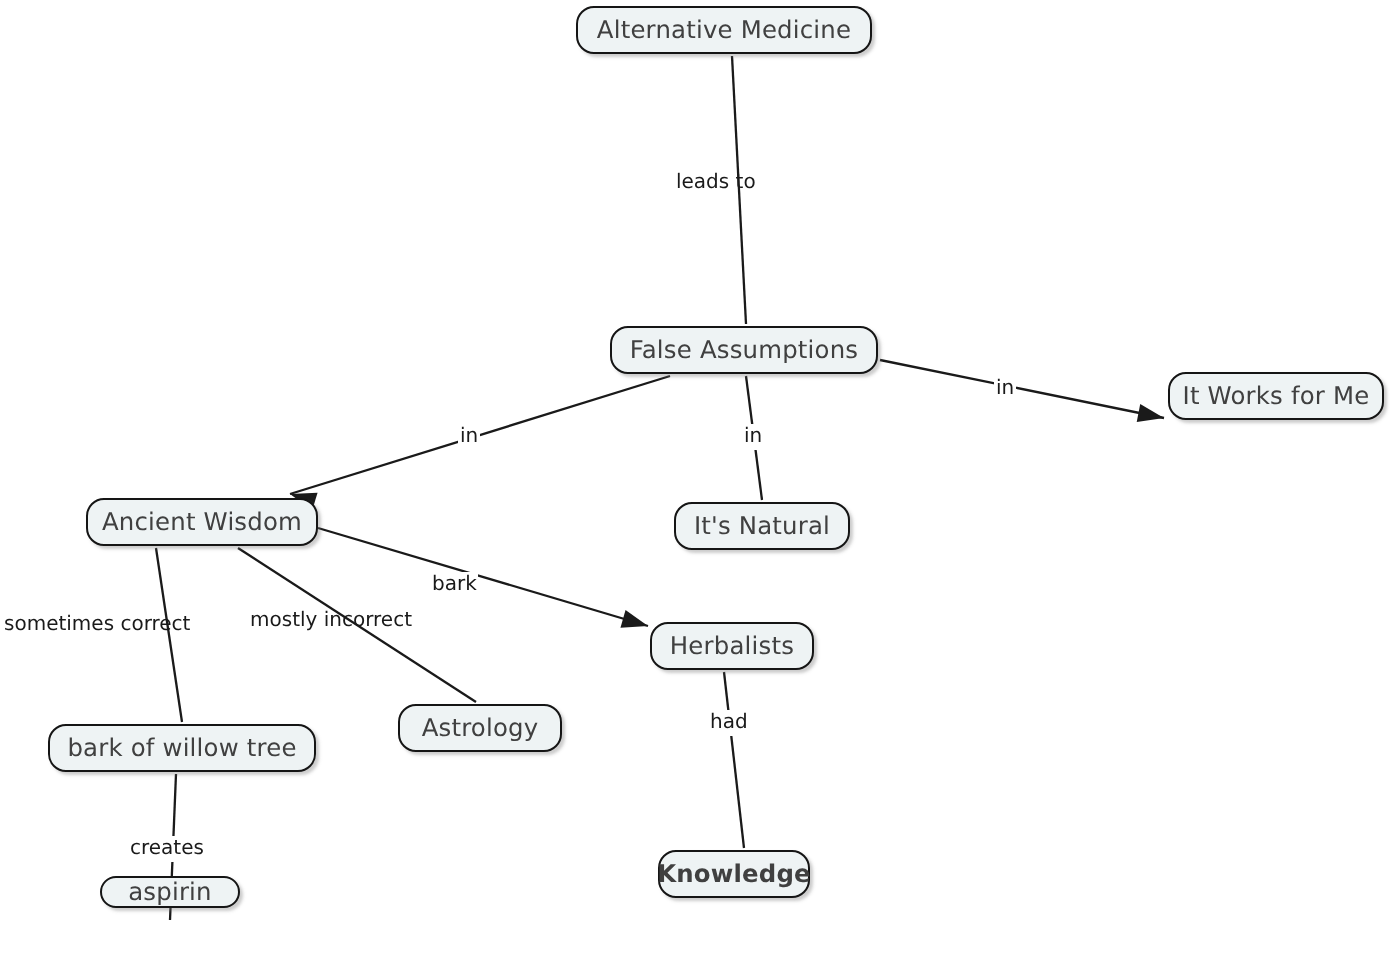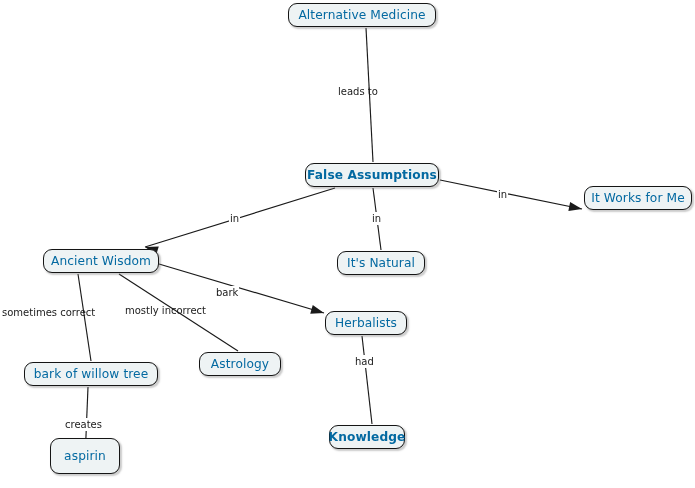--- a/index.html
+++ b/index.html
@@ -23,21 +23,21 @@
     top: 0;
     width: 695px;
     height: 488px;
   }
   .node {
     position: absolute;
     box-sizing: border-box;
     background: #eef3f4;
     border: 1.3px solid #151515;
     border-radius: 9px;
-    color: #0369a1;
+    color: #404040;
     font-size: 12.2px;
     font-family: "DejaVu Sans", sans-serif;
     display: flex;
     align-items: center;
     justify-content: center;
     white-space: nowrap;
     box-shadow: 1.5px 1.5px 1.6px rgba(120,120,120,0.38);
     z-index: 5;
     letter-spacing: 0.1px;
   }
@@ -75,29 +75,29 @@
       </g>
     <g id="edge-arrowheads">
         <polygon points="0,0 -13,-4.6 -13,4.6" fill="#1a1a1a" transform="translate(145,247) rotate(197)"></polygon>
         <polygon points="0,0 -13,-4.6 -13,4.6" fill="#1a1a1a" transform="translate(582,209) rotate(11)"></polygon>
         <polygon points="0,0 -13,-4.6 -13,4.6" fill="#1a1a1a" transform="translate(324,313) rotate(16)"></polygon>
       </g>
   </svg>
 
   <div id="nodes-container">
       <div class="node" style="left: 288px; top: 3px; width: 148px; height: 24px;">Alternative Medicine</div>
-      <div class="node" style="left: 305px; top: 163px; width: 134px; height: 24px; font-weight: bold;">False Assumptions</div>
+      <div class="node" style="left: 305px; top: 163px; width: 134px; height: 24px;">False Assumptions</div>
       <div class="node" style="left: 584px; top: 186px; width: 108px; height: 24px;">It Works for Me</div>
       <div class="node" style="left: 337px; top: 251px; width: 88px; height: 24px;">It's Natural</div>
       <div class="node" style="left: 43px; top: 249px; width: 116px; height: 24px;">Ancient Wisdom</div>
       <div class="node" style="left: 325px; top: 311px; width: 82px; height: 24px;">Herbalists</div>
       <div class="node" style="left: 199px; top: 352px; width: 82px; height: 24px;">Astrology</div>
       <div class="node" style="left: 24px; top: 362px; width: 134px; height: 24px;">bark of willow tree</div>
       <div class="node" style="left: 329px; top: 425px; width: 76px; height: 24px; font-weight: bold;">Knowledge</div>
-      <div class="node" style="left: 50px; top: 438px; width: 70px; height: 36px;">aspirin</div>
+      <div class="node" style="left: 50px; top: 438px; width: 70px; height: 16px;">aspirin</div>
     </div>
   <div id="labels-container">
       <span class="edge-label no-mask" style="left: 337px; top: 85px;">leads to</span>
       <span class="edge-label" style="left: 229px; top: 212px;">in</span>
       <span class="edge-label" style="left: 371px; top: 212px;">in</span>
       <span class="edge-label" style="left: 497px; top: 188px;">in</span>
       <span class="edge-label" style="left: 215px; top: 286px;">bark</span>
       <span class="edge-label no-mask" style="left: 1px; top: 306px;">sometimes correct</span>
       <span class="edge-label no-mask" style="left: 124px; top: 304px;">mostly incorrect</span>
       <span class="edge-label" style="left: 354px; top: 355px;">had</span>

